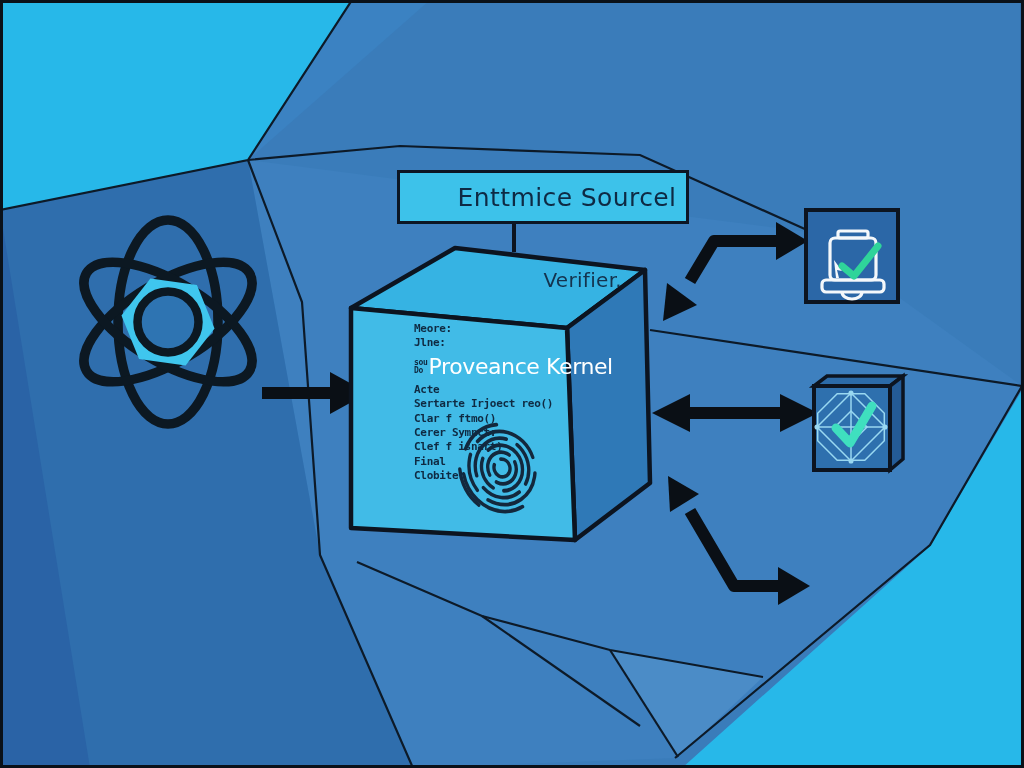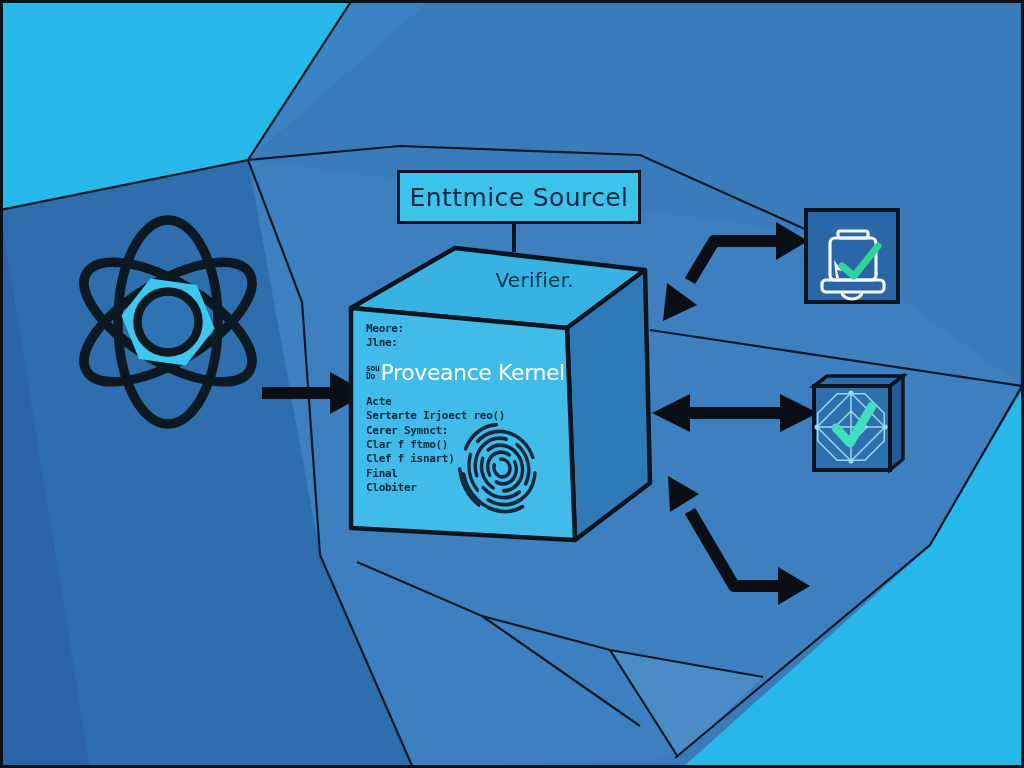--- a/index.html
+++ b/index.html
@@ -2,38 +2,38 @@
 <html><head>
 <meta charset="utf-8">
 <style>
   html,body{margin:0;padding:0;background:#111;}
   #canvas{
     position:relative;width:1024px;height:768px;overflow:hidden;
     background:#3a7cba;border:3px solid #0a1119;box-sizing:border-box;
     font-family:"DejaVu Sans",sans-serif;
   }
   #bg-svg{position:absolute;left:-3px;top:-3px;width:1024px;height:768px;}
-  .overlay{position:absolute;z-index:5;}
+  .overlay{position:absolute;z-index:5;padding-left:48px;}
   .title-box{
     left:394px;top:167px;width:238px;height:48px;
     background:#3dc2ea;border:3px solid #0c1624;
     display:flex;align-items:center;justify-content:center;
     font-size:25px;font-weight:500;color:#0e2a44;letter-spacing:.4px;
   }
   .verifier-label{
     left:427px;top:265px;width:144px;text-align:right;
     font-size:20px;color:#14334e;letter-spacing:.3px;
   }
   .code-block{
     left:363px;top:319px;width:250px;
     font-family:"DejaVu Sans Mono",monospace;
     font-size:11px;font-weight:bold;line-height:14.4px;
     color:#0f2a42;letter-spacing:-0.3px;white-space:nowrap;
   }
-  .big-row{display:flex;align-items:center;height:30px;margin:7px 0;}
+  .big-row{display:flex;align-items:center;height:30px;margin:1px 0;}
   .big-prefix{display:flex;flex-direction:column;justify-content:center;
     font-size:8px;line-height:8px;font-weight:bold;color:#0f2a42;}
   .big-label{font-family:"DejaVu Sans",sans-serif;font-size:22px;
     font-weight:500;color:#ffffff;letter-spacing:-0.4px;margin-left:1px;}
 </style>
 </head>
 <body>
 
 <div id="canvas">
 
@@ -154,21 +154,21 @@
     <div class="big-row">
       <div class="big-prefix">
         <span>sou</span>
         <span>Do</span>
       </div>
       <div class="big-label">Proveance Kernel</div>
     </div>
     <div>
         <div>Acte</div>
         <div>Sertarte Irjoect reo()</div>
+        <div>Clar f ftmo()</div>
         <div>Cerer Symnct:</div>
-        <div>Clar f ftmo()</div>
         <div>Clef f isnart)</div>
         <div>Final</div>
         <div>Clobiter</div>
       </div>
   </div>
 
 </div>
 
 </body></html>

